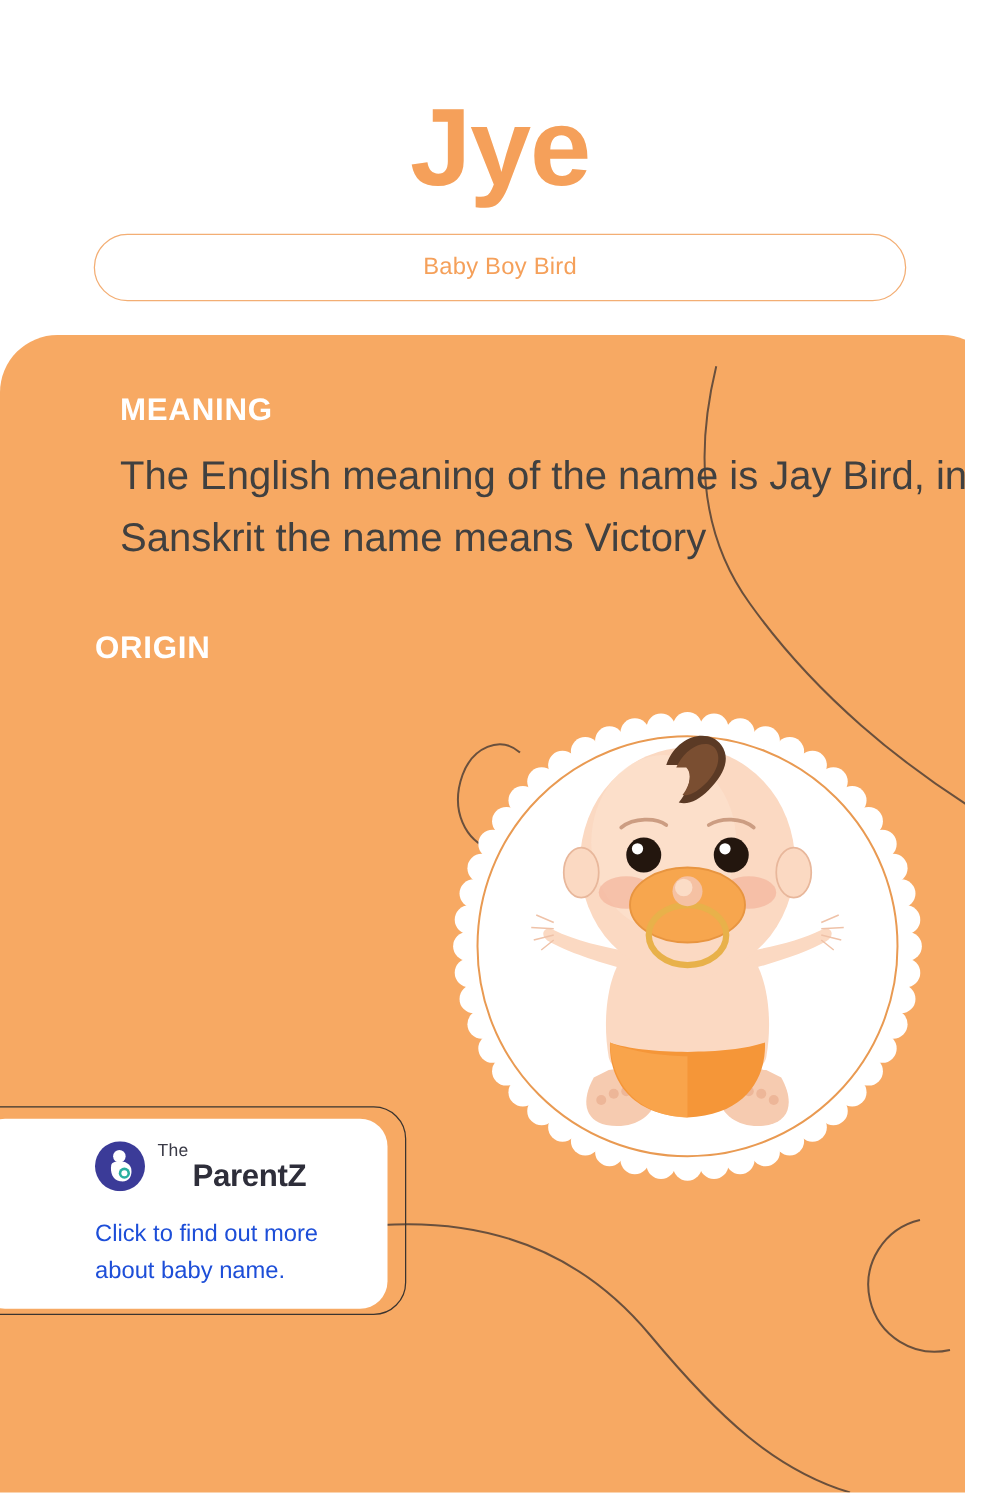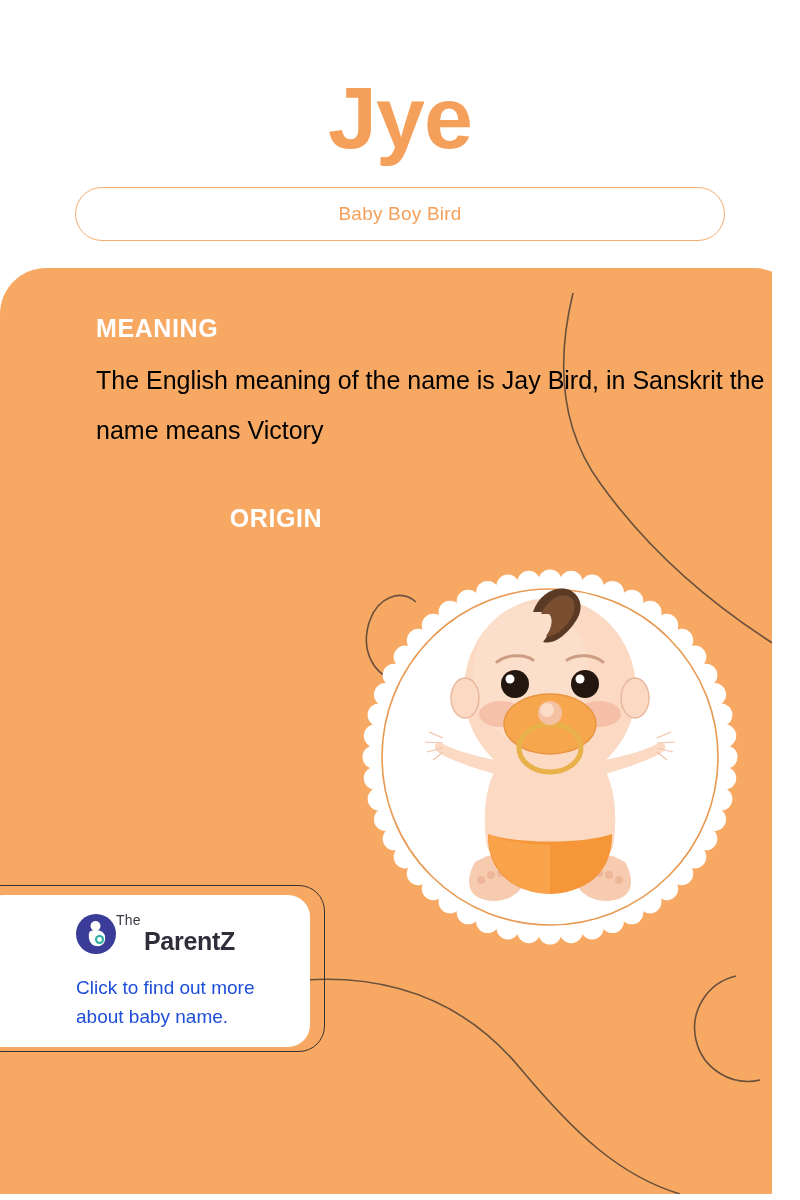--- a/index.html
+++ b/index.html
@@ -84,28 +84,28 @@
     position: absolute;
     left: 76px;
   }
   .section-heading {
     font-size: 25px;
     font-weight: 700;
     color: #ffffff;
     letter-spacing: 0.6px;
   }
   .section-body {
-    font-size: 25px;
+    font-size: 32px;
     line-height: 50px;
-    color: #000000;
+    color: #404040;
     font-weight: 400;
   }
   #meaning-section { top: 46px; width: 680px; margin-left: 20px; }
   #meaning-body { margin-top: 12px; }
-  #origin-section { top: 236px; width: 400px; text-align: center; }
+  #origin-section { top: 236px; width: 400px; }
   #origin-body { margin-top: 12px; }
 
   
   .baby-medallion {
     position: absolute;
     left: 355px;
     top: 294px;
     width: 390px;
     height: 390px;
   }
@@ -131,21 +131,22 @@
     border: 1.4px solid #3a342f;
     border-radius: 26px;
     box-sizing: border-box;
     z-index: 4;
   }
   .cta-brand {
     position: absolute;
     left: 94px;
     top: 18px;
     display: flex;
-    align-items: flex-end;
+    align-items: flex-start;
+    gap: 10px;
   }
   .brand-mark {
     width: 40px;
     height: 40px;
     flex: 0 0 40px;
   }
   .brand-words { line-height: 1; }
   .brand-the {
     font-size: 14px;
     color: #3A3A46;

